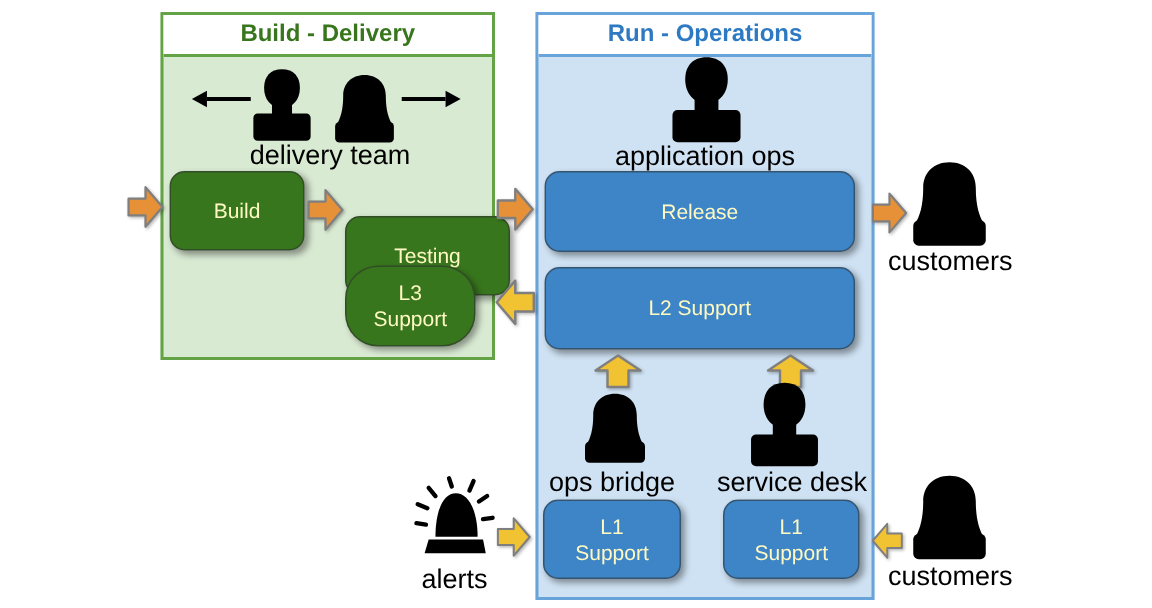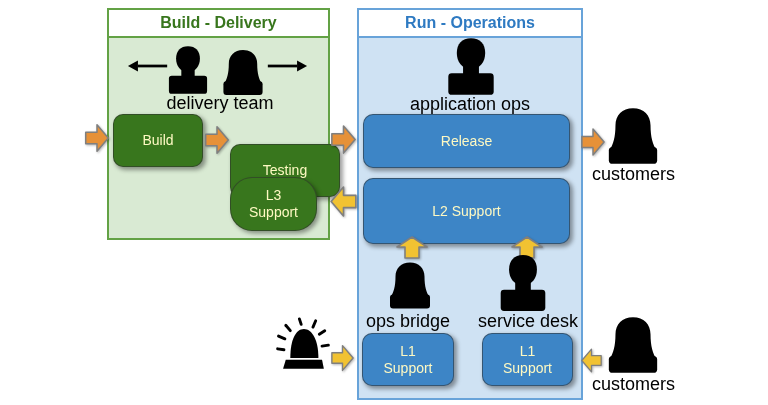--- a/index.html
+++ b/index.html
@@ -84,21 +84,21 @@
     <span>Testing</span>
   </div>
   <div class="box green" style="left:230px;top:177px;width:87px;height:54px;border-radius:22px;">
     <span>L3</span>
     <span>Support</span>
   </div>
 
   <div class="box blue" style="left:363px;top:114px;width:207px;height:54px;">
     <span>Release</span>
   </div>
-  <div class="box blue" style="left:363px;top:178px;width:207px;height:66px;">
+  <div class="box blue" style="left:363px;top:178px;width:207px;height:55px;">
     <span>L2 Support</span>
   </div>
   <div class="box blue" style="left:362px;top:333px;width:92px;height:53px;">
     <span>L1</span>
     <span>Support</span>
   </div>
   <div class="box blue" style="left:482px;top:333px;width:91px;height:53px;">
     <span>L1</span>
     <span>Support</span>
   </div>
@@ -163,14 +163,15 @@
     <g class="rays">
       <path d="M13 10 L18 16"></path>
       <path d="M28 3 L30 9"></path>
       <path d="M46 5 L43 12"></path>
       <path d="M56 16 L50 20"></path>
       <path d="M5 22 L12 25"></path>
       <path d="M4 36 L11 37"></path>
       <path d="M60 32 L53 33"></path>
     </g>
   </svg>
+  <div class="lbl" style="left:244px;top:379px;width:118px;">alerts</div>
 
 </div>
 
 </body></html>

